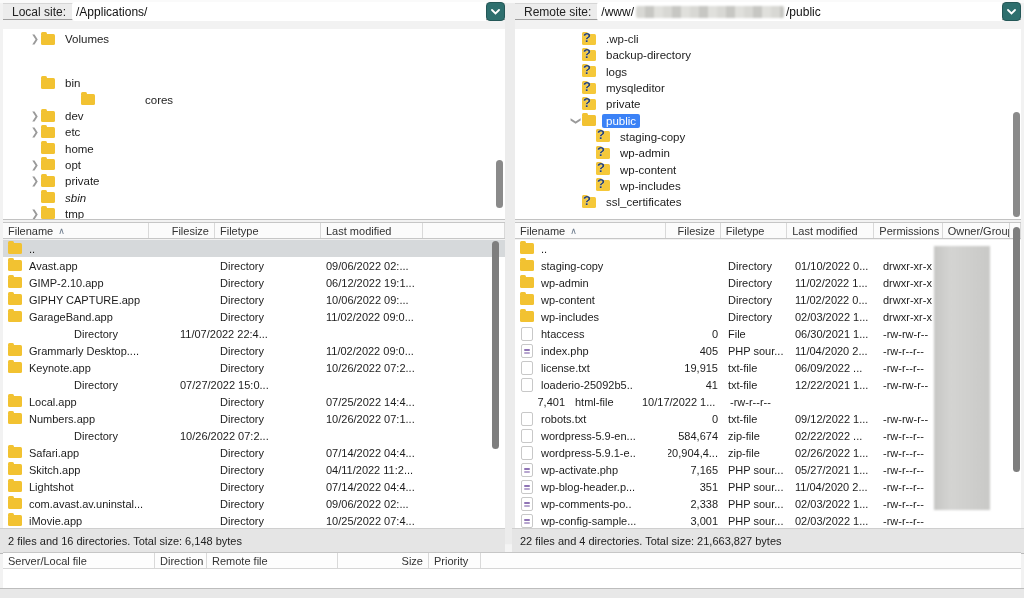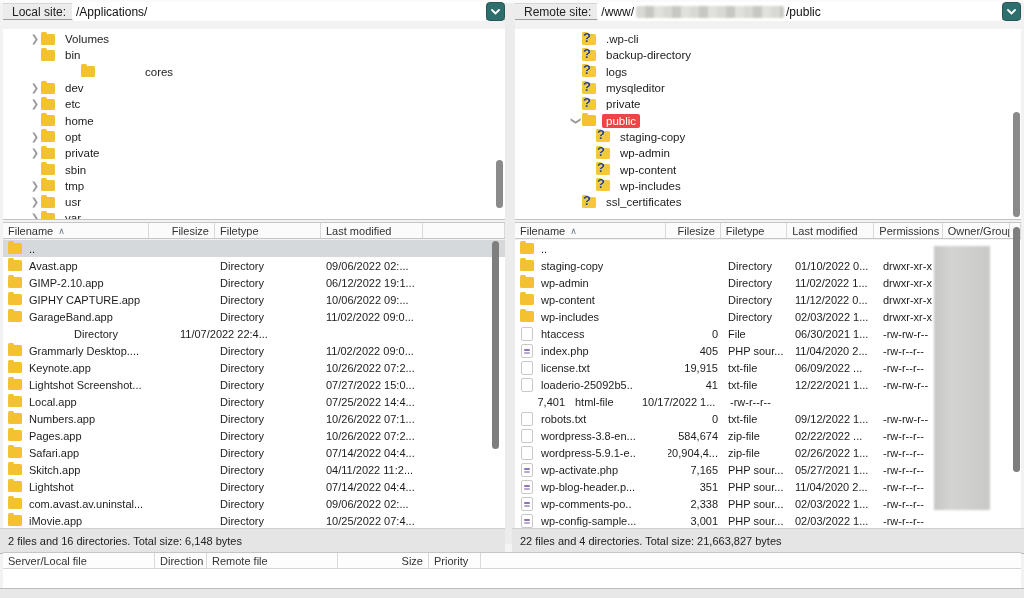--- a/index.html
+++ b/index.html
@@ -50,21 +50,21 @@
   }
   #local-tree  { left:3px;  width:502px; }
   #remote-tree { left:515px; width:506px; }
   .titem { height:16.3px; display:flex; align-items:center; font-size:11.5px; white-space:nowrap; }
   .chev {
     width:12px; text-align:center; color:#9a9a9a; font-size:10px; line-height:10px;
     display:inline-block; flex:0 0 12px; user-select:none;
   }
   .chev.down { transform:rotate(90deg); }
   .tlabel { padding:1px 4px; border-radius:2px; }
-  .tlabel.sel { background:#ef4444; color:#fff; }
+  .tlabel.sel { background:#3b82f6; color:#fff; }
 
   
   .ficon {
     position:relative; width:14px; height:11px; margin-right:6px; flex:0 0 14px;
     display:inline-block;
   }
   .ficon.folder::before {
     content:""; position:absolute; left:0; top:0; width:14px; height:11px;
     background:#f2c231; border-radius:1.5px;
   }
@@ -194,21 +194,21 @@
     </span>
   </div>
 </div>
 
 <div class="tree-panel" id="local-tree" style="padding-top: 2px;">
     <div class="titem" style="padding-left: 26px;">
       <span class="chev">❯</span>
       <span class="ficon folder"></span>
       <span class="tlabel">Volumes</span>
     </div>
-    <div class="titem" style="padding-left: 26px;">
+    <div class="titem" style="padding-left: 26px; margin-top: 28px;">
       <span class="chev"></span>
       <span class="ficon folder"></span>
       <span class="tlabel">bin</span>
     </div>
     <div class="titem" style="padding-left: 26px; gap: 40px;">
       <span class="chev"></span>
       <span class="ficon folder"></span>
       <span class="tlabel">cores</span>
     </div>
     <div class="titem" style="padding-left: 26px;">
@@ -229,21 +229,21 @@
     <div class="titem" style="padding-left: 26px;">
       <span class="chev">❯</span>
       <span class="ficon folder"></span>
       <span class="tlabel">opt</span>
     </div>
     <div class="titem" style="padding-left: 26px;">
       <span class="chev">❯</span>
       <span class="ficon folder"></span>
       <span class="tlabel">private</span>
     </div>
-    <div class="titem" style="padding-left: 26px;">
+    <div class="titem" style="padding-left: 26px; font-style: italic;">
       <span class="chev"></span>
       <span class="ficon folder"></span>
       <span class="tlabel">sbin</span>
     </div>
     <div class="titem" style="padding-left: 26px;">
       <span class="chev">❯</span>
       <span class="ficon folder"></span>
       <span class="tlabel">tmp</span>
     </div>
     <div class="titem" style="padding-left: 26px;">
@@ -438,24 +438,20 @@
     <div class="lrow">
       <span class="cell lc0">
         <span class="ficon folder"></span>
         <span>Keynote.app</span>
       </span>
       <span class="cell lc1 right"></span>
       <span class="cell lc2">Directory</span>
       <span class="cell lc3">10/26/2022 07:2...</span>
     </div>
     <div class="lrow">
-      <span class="cell lc0">
-        <span class="ficon folder"></span>
-        <span>Lightshot Screenshot...</span>
-      </span>
       <span class="cell lc1 right"></span>
       <span class="cell lc2">Directory</span>
       <span class="cell lc3">07/27/2022 15:0...</span>
     </div>
     <div class="lrow">
       <span class="cell lc0">
         <span class="ficon folder"></span>
         <span>Local.app</span>
       </span>
       <span class="cell lc1 right"></span>
@@ -465,24 +461,20 @@
     <div class="lrow">
       <span class="cell lc0">
         <span class="ficon folder"></span>
         <span>Numbers.app</span>
       </span>
       <span class="cell lc1 right"></span>
       <span class="cell lc2">Directory</span>
       <span class="cell lc3">10/26/2022 07:1...</span>
     </div>
     <div class="lrow">
-      <span class="cell lc0">
-        <span class="ficon folder"></span>
-        <span>Pages.app</span>
-      </span>
       <span class="cell lc1 right"></span>
       <span class="cell lc2">Directory</span>
       <span class="cell lc3">10/26/2022 07:2...</span>
     </div>
     <div class="lrow">
       <span class="cell lc0">
         <span class="ficon folder"></span>
         <span>Safari.app</span>
       </span>
       <span class="cell lc1 right"></span>
@@ -557,21 +549,21 @@
       <span class="cell rc3">11/02/2022 1...</span>
       <span class="cell rc4">drwxr-xr-x</span>
     </div>
     <div class="lrow">
       <span class="cell rc0">
         <span class="ficon folder"></span>
         <span>wp-content</span>
       </span>
       <span class="cell rc1 right"></span>
       <span class="cell rc2">Directory</span>
-      <span class="cell rc3">11/12/2022 0...</span>
+      <span class="cell rc3">11/02/2022 0...</span>
       <span class="cell rc4">drwxr-xr-x</span>
     </div>
     <div class="lrow">
       <span class="cell rc0">
         <span class="ficon folder"></span>
         <span>wp-includes</span>
       </span>
       <span class="cell rc1 right"></span>
       <span class="cell rc2">Directory</span>
       <span class="cell rc3">02/03/2022 1...</span>
@@ -629,21 +621,21 @@
         <span>robots.txt</span>
       </span>
       <span class="cell rc1 right">0</span>
       <span class="cell rc2">txt-file</span>
       <span class="cell rc3">09/12/2022 1...</span>
       <span class="cell rc4">-rw-rw-r--</span>
     </div>
     <div class="lrow">
       <span class="cell rc0">
         <span class="ficon page"></span>
-        <span>wordpress-3.8-en...</span>
+        <span>wordpress-5.9-en...</span>
       </span>
       <span class="cell rc1 right">584,674</span>
       <span class="cell rc2">zip-file</span>
       <span class="cell rc3">02/22/2022 ...</span>
       <span class="cell rc4">-rw-r--r--</span>
     </div>
     <div class="lrow">
       <span class="cell rc0">
         <span class="ficon page"></span>
         <span>wordpress-5.9.1-e..</span>

